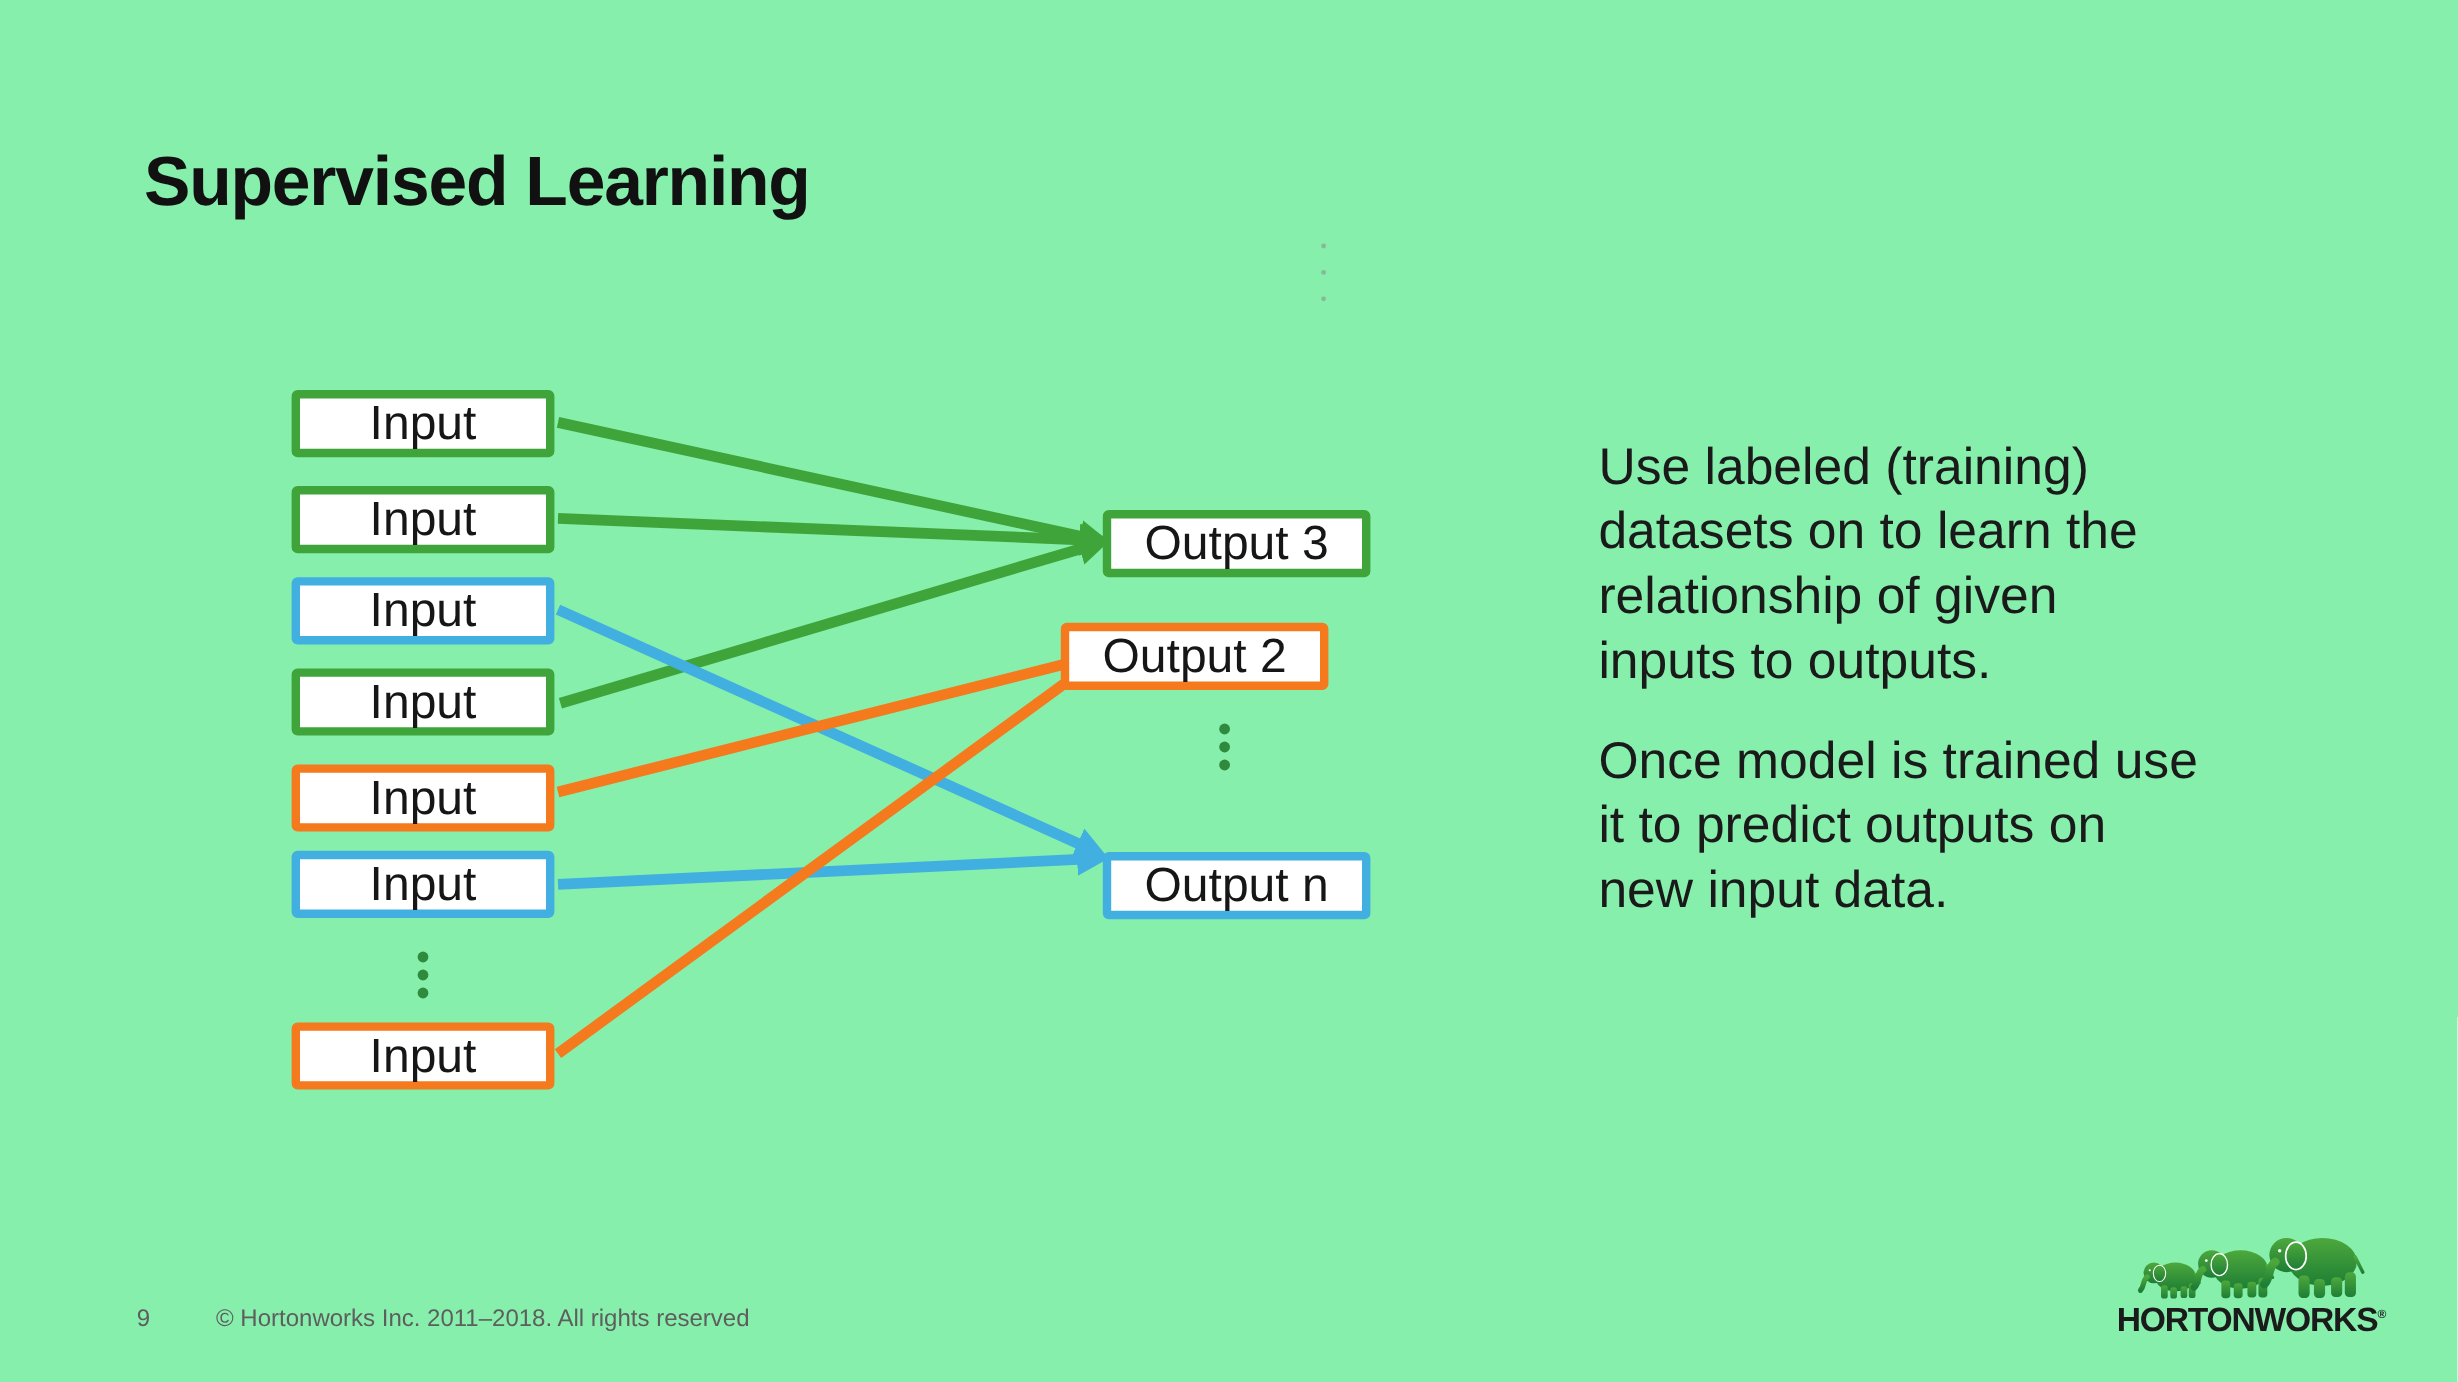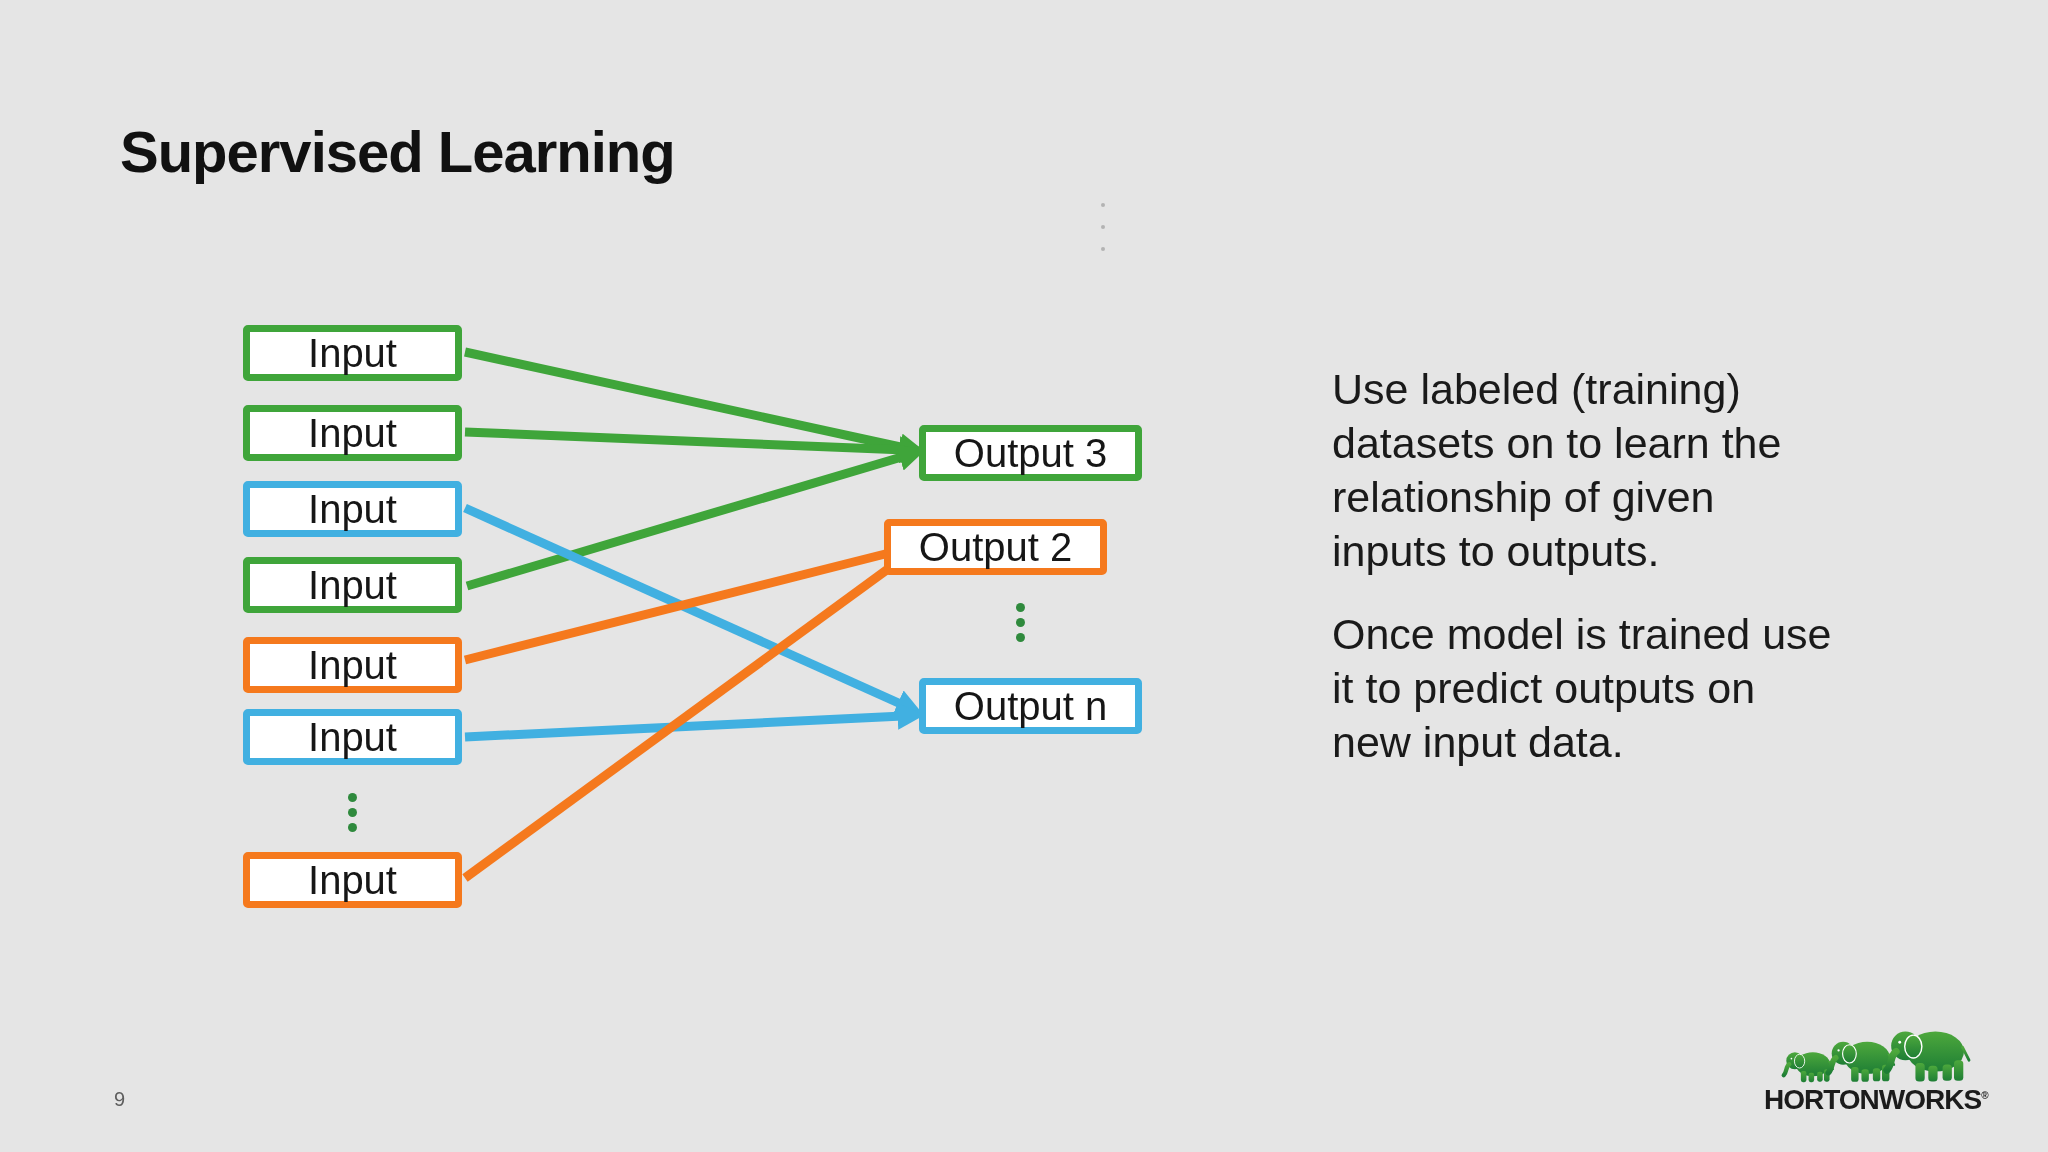--- a/index.html
+++ b/index.html
@@ -1,17 +1,17 @@
 <!DOCTYPE html>
 <html><head>
 <meta charset="utf-8">
 <style>
   html,body{margin:0;padding:0;background:#ffffff;}
   .slide{
-    position:relative;width:2048px;height:1152px;background:#e5e5e5;
+    position:relative;width:2048px;height:1152px;background:#86efac;
     font-family:"Liberation Sans","DejaVu Sans",sans-serif;overflow:hidden;
   }
   .title{
     position:absolute;left:120px;top:118px;
     font-size:58px;font-weight:700;color:#111111;letter-spacing:-1px;
   }
   
   .dbox{
     position:absolute;background:#ffffff;border:7px solid #4c1d95;border-radius:5px;
     display:flex;align-items:center;justify-content:center;
@@ -70,21 +70,21 @@
   <div id="diagram-layer">
       <div class="dbox" style="left: 243px; top: 325px; width: 219px; height: 56px; border-color: rgb(63, 165, 58);">Input</div>
       <div class="dbox" style="left: 243px; top: 405px; width: 219px; height: 56px; border-color: rgb(63, 165, 58);">Input</div>
       <div class="dbox" style="left: 243px; top: 481px; width: 219px; height: 56px; border-color: rgb(65, 176, 225);">Input</div>
       <div class="dbox" style="left: 243px; top: 557px; width: 219px; height: 56px; border-color: rgb(63, 165, 58);">Input</div>
       <div class="dbox" style="left: 243px; top: 637px; width: 219px; height: 56px; border-color: rgb(245, 121, 29);">Input</div>
       <div class="dbox" style="left: 243px; top: 709px; width: 219px; height: 56px; border-color: rgb(65, 176, 225);">Input</div>
       <div class="dbox" style="left: 243px; top: 852px; width: 219px; height: 56px; border-color: rgb(245, 121, 29);">Input</div>
       <div class="dbox" style="left: 919px; top: 425px; width: 223px; height: 56px; border-color: rgb(63, 165, 58);">Output 3</div>
       <div class="dbox" style="left: 884px; top: 519px; width: 223px; height: 56px; border-color: rgb(245, 121, 29);">Output 2</div>
-      <div class="dbox" style="left: 919px; top: 678px; width: 223px; height: 56px; border-color: rgb(65, 176, 225);">Output n</div>
+      <div class="dbox" style="left: 919px; top: 710px; width: 223px; height: 56px; border-color: rgb(65, 176, 225);">Output n</div>
       <div class="dot" style="left: 347.5px; top: 792.5px; width: 9px; height: 9px; background: rgb(47, 138, 61);"></div>
       <div class="dot" style="left: 347.5px; top: 807.5px; width: 9px; height: 9px; background: rgb(47, 138, 61);"></div>
       <div class="dot" style="left: 347.5px; top: 822.5px; width: 9px; height: 9px; background: rgb(47, 138, 61);"></div>
       <div class="dot" style="left: 1015.5px; top: 602.5px; width: 9px; height: 9px; background: rgb(47, 138, 61);"></div>
       <div class="dot" style="left: 1015.5px; top: 617.5px; width: 9px; height: 9px; background: rgb(47, 138, 61);"></div>
       <div class="dot" style="left: 1015.5px; top: 632.5px; width: 9px; height: 9px; background: rgb(47, 138, 61);"></div>
       <div class="dot faint" style="left: 1101px; top: 203px; width: 4px; height: 4px; background: rgb(138, 138, 138);"></div>
       <div class="dot faint" style="left: 1101px; top: 225px; width: 4px; height: 4px; background: rgb(138, 138, 138);"></div>
       <div class="dot faint" style="left: 1101px; top: 247px; width: 4px; height: 4px; background: rgb(138, 138, 138);"></div>
     </div>
@@ -93,20 +93,21 @@
       <p class="para">Use labeled (training)
 datasets on to learn the
 relationship of given
 inputs to outputs.</p>
       <p class="para">Once model is trained use
 it to predict outputs on
 new input data.</p>
     </div>
 
   <div class="page-number">9</div>
+  <div class="copyright">© Hortonworks Inc. 2011–2018. All rights reserved</div>
 
   <div class="logo">
     <svg width="240" height="62" viewBox="0 0 240 62">
       <defs>
         <linearGradient id="elg" x1="0" y1="0" x2="0" y2="1">
           <stop offset="0" stop-color="#4da83c"></stop>
           <stop offset="1" stop-color="#1e7e35"></stop>
         </linearGradient>
       </defs>
       <g id="elephant-proto">

